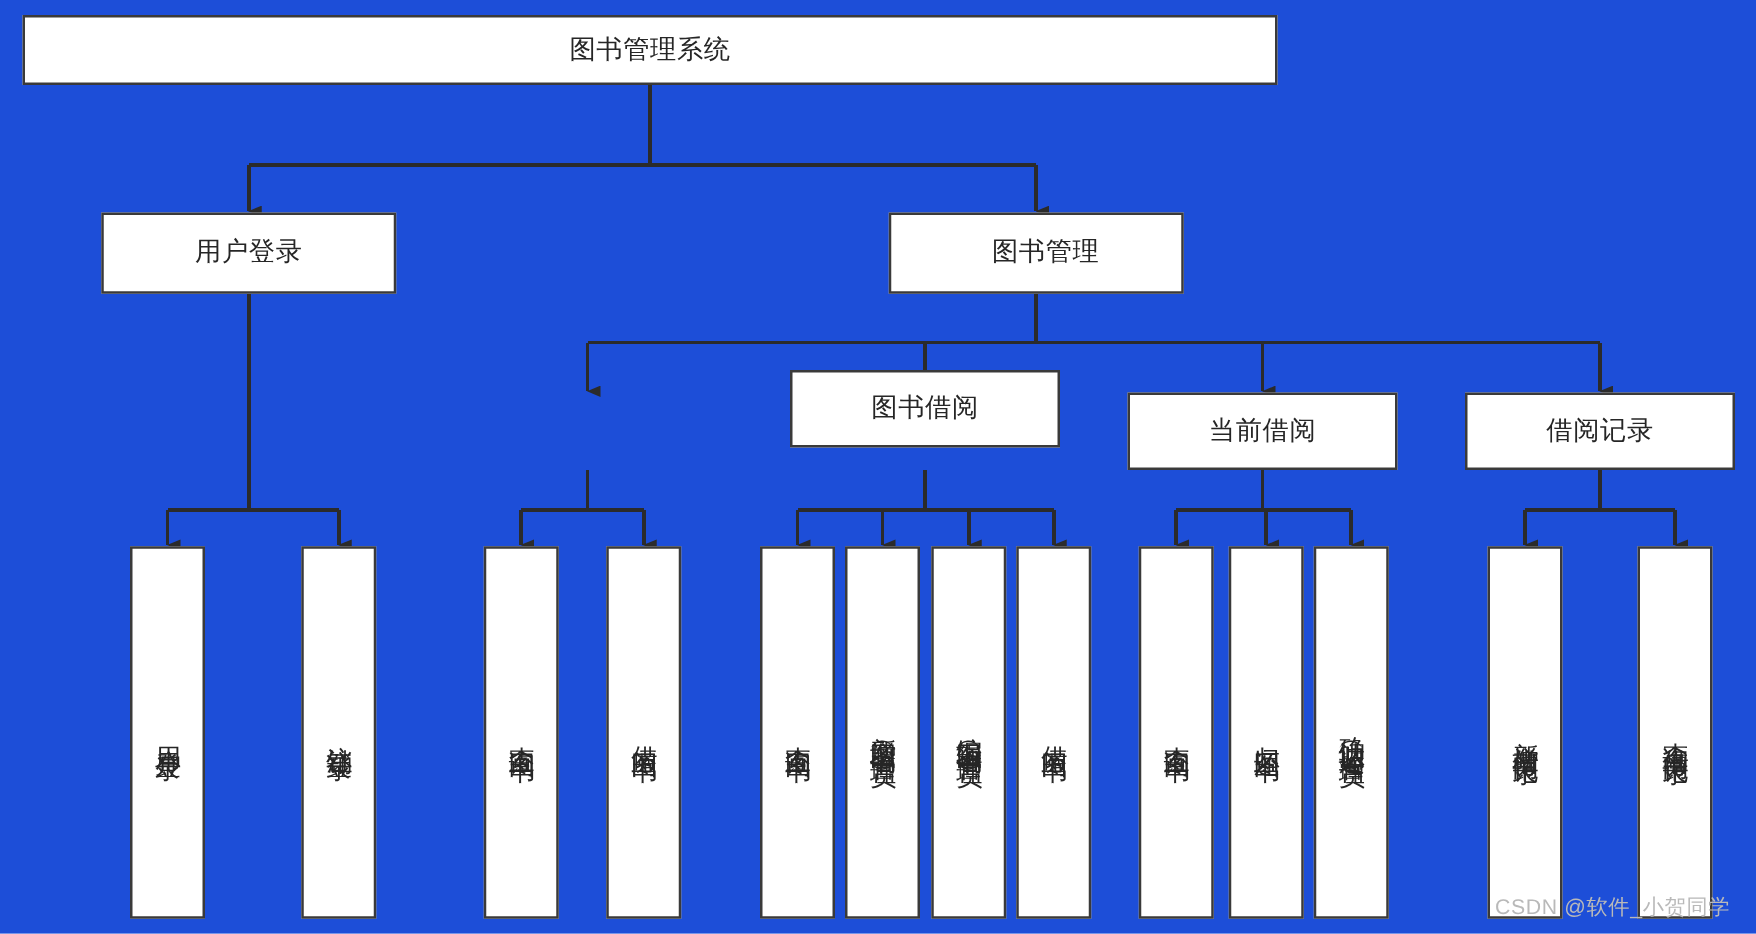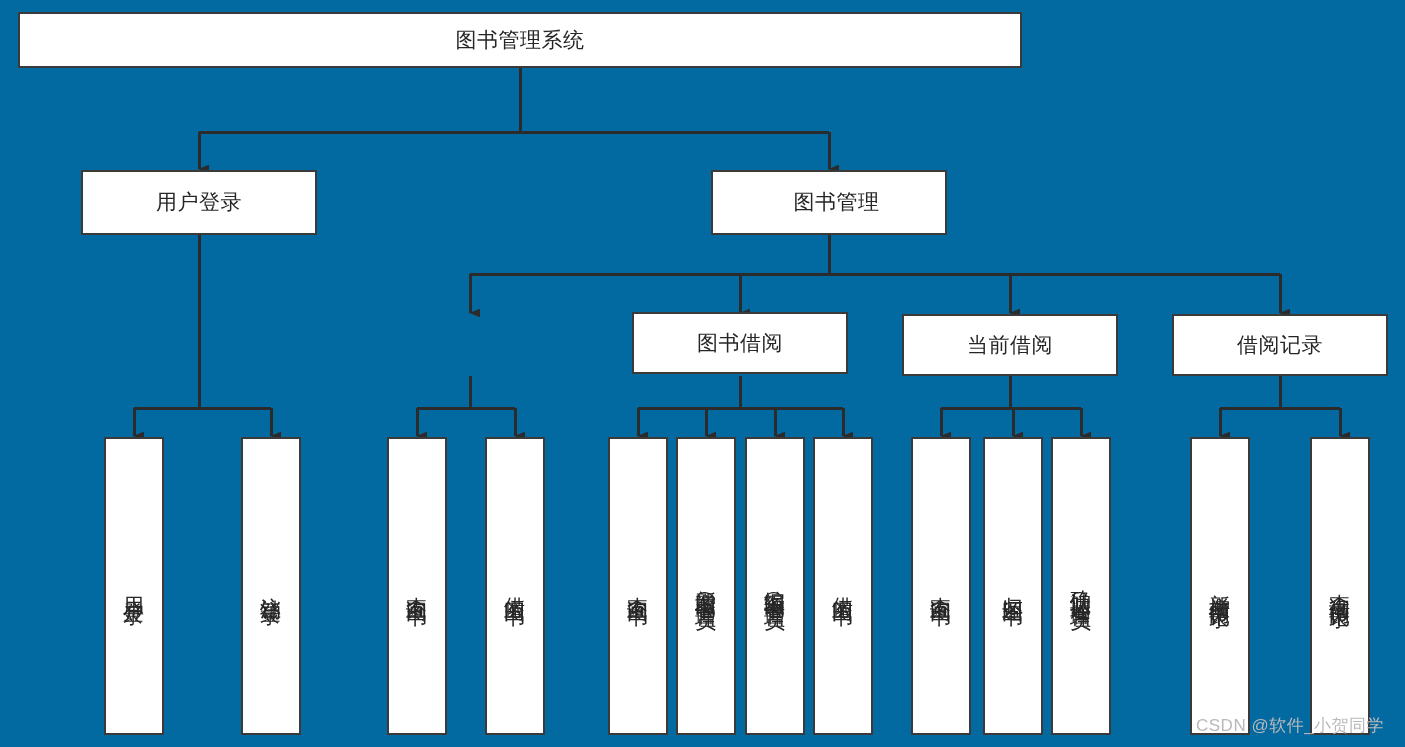--- a/index.html
+++ b/index.html
@@ -8,21 +8,21 @@
     padding: 0;
     background: #ffffff;
   }
   body {
     font-family: "Liberation Sans", "DejaVu Sans", sans-serif;
   }
   #canvas {
     position: relative;
     width: 1405px;
     height: 747px;
-    background: #0369a1;
+    background: #1d4ed8;
     overflow: hidden;
   }
   #diagram-svg {
     position: absolute;
     left: 0;
     top: 0;
     width: 1405px;
     height: 747px;
   }
   .node-box {
@@ -116,21 +116,21 @@
     <span class="node-label">图书管理系统</span>
   </div>
 
   <div class="node-box level2" style="left: 81px; top: 170px; width: 236px; height: 65px;">
     <span class="node-label">用户登录</span>
   </div>
   <div class="node-box level2" style="left: 711px; top: 170px; width: 236px; height: 65px; padding-left: 15px;">
     <span class="node-label">图书管理</span>
   </div>
 
-  <div class="node-box level3" style="left: 632px; top: 312px; width: 216px; height: 62px;">
+  <div class="node-box level3" style="left: 632px; top: 296px; width: 216px; height: 62px;">
     <span class="node-label">图书借阅</span>
   </div>
   <div class="node-box level3" style="left: 902px; top: 314px; width: 216px; height: 62px; justify-content: center;">
     <span class="node-label">当前借阅</span>
   </div>
   <div class="node-box level3" style="left: 1172px; top: 314px; width: 216px; height: 62px;">
     <span class="node-label">借阅记录</span>
   </div>
 
   <div class="node-box leaf" style="left: 104px; top: 437px; width: 60px; height: 298px;">

